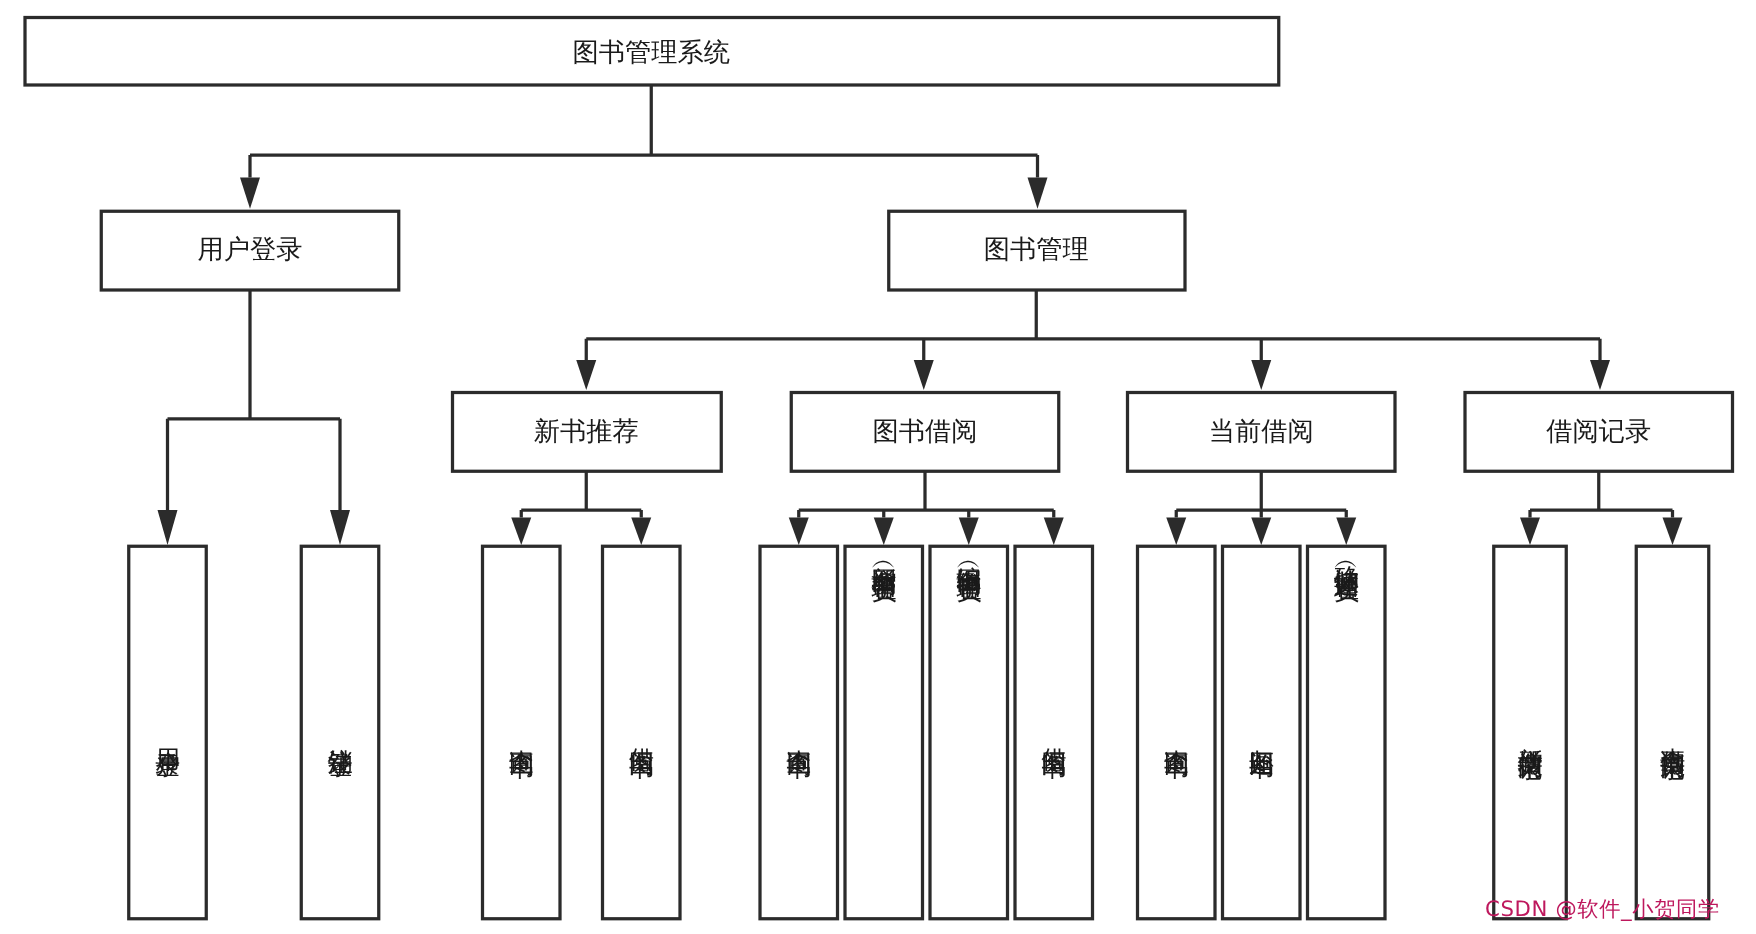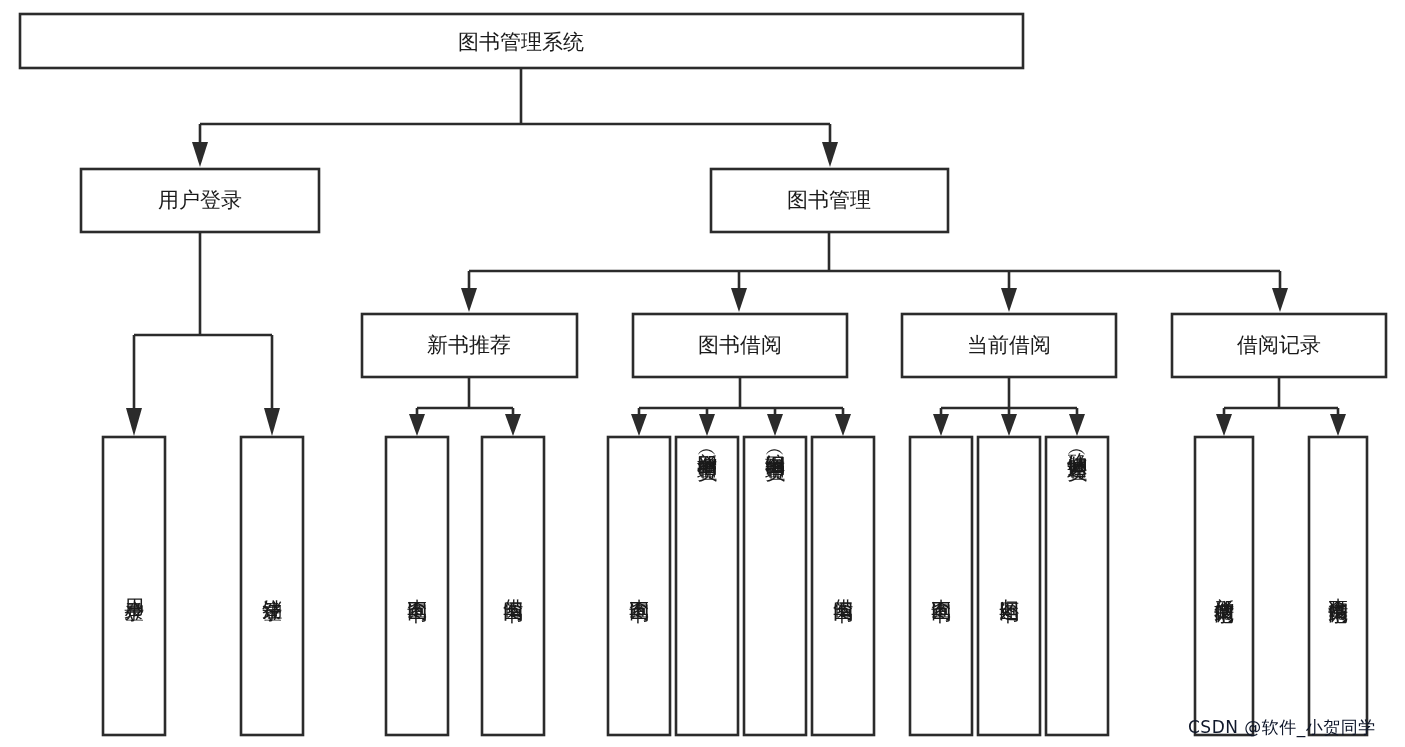--- a/index.html
+++ b/index.html
@@ -67,21 +67,21 @@
     letter-spacing: 1.5px;
     color: #1a1a1a;
     white-space: nowrap;
   }
   .watermark {
     position: absolute;
     left: 1188px;
     top: 716px;
     font-family: "DejaVu Sans", "Liberation Sans", sans-serif;
     font-size: 17px;
-    color: #0f172a;
+    color: #be185d;
     white-space: nowrap;
     letter-spacing: 0.5px;
   }
 </style>
 </head>
 <body>
 
 <div id="diagram-root">
 
   <svg id="flow-svg" viewBox="0 0 1405 747">

